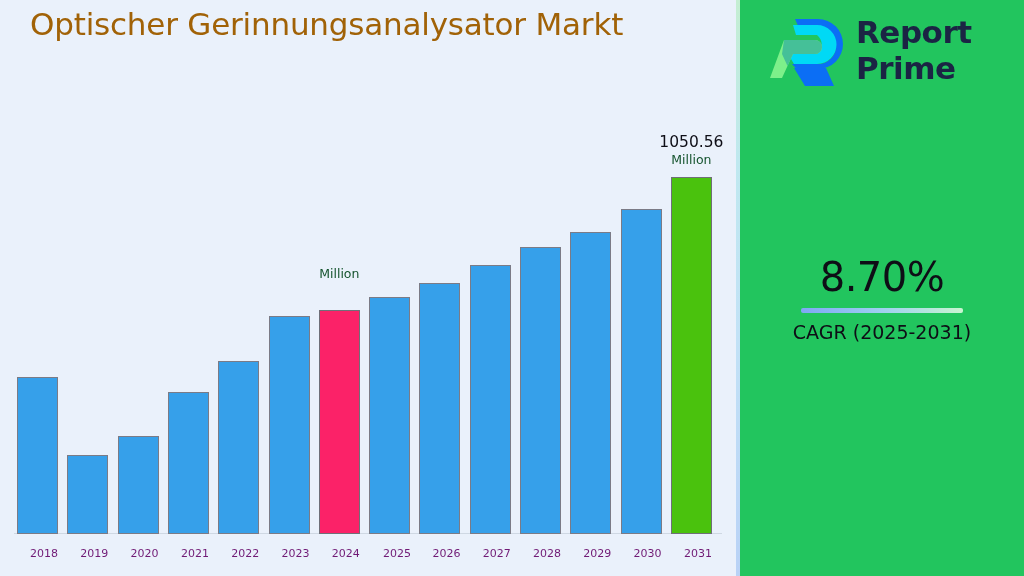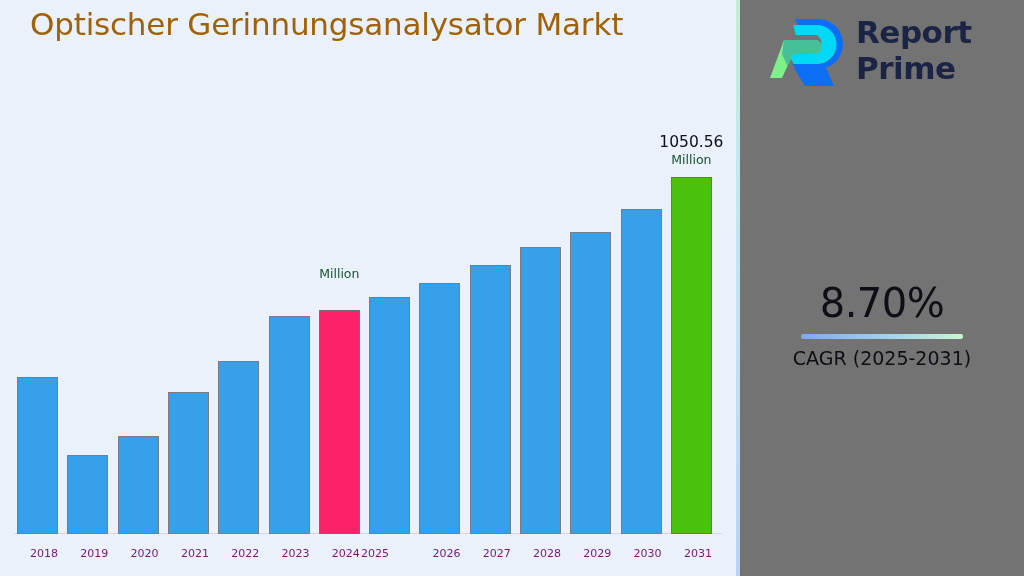--- a/index.html
+++ b/index.html
@@ -117,21 +117,21 @@
     background: linear-gradient(to bottom, #c4eed2 0%, #bfe8ef 28%, #c2e2f6 58%, #b9d2f6 100%);
   }
 
   
   #side-panel {
     position: absolute;
     left: 740px;
     top: 0;
     width: 284px;
     height: 576px;
-    background: #737373;
+    background: #22c55e;
   }
 
   #logo {
     position: absolute;
     left: 28px;
     top: 12px;
     width: 240px;
     height: 84px;
   }
   #logo-mark {
@@ -153,21 +153,20 @@
     letter-spacing: -0.5px;
   }
   #logo-text span { display: block; }
 
   #cagr-block {
     position: absolute;
     left: 0;
     top: 252px;
     width: 284px;
     text-align: center;
-    margin-top: 26px;
   }
   #cagr-value {
     font-size: 40px;
     line-height: 50px;
     color: #0e0e16;
     letter-spacing: -0.5px;
   }
   #cagr-rule {
     width: 162px;
     height: 5px;
@@ -217,21 +216,21 @@
           <div class="bar" style="height: 218px; width: 41px;"></div>
         </div>
         <div class="tick-label" style="left: 261.5px;">2023</div>
         <div class="bar-slot" style="left: 318.8px; bottom: 42px; height: 224px;">
           <div class="bar pink" style="height: 224px; width: 41px;"></div>
         </div>
         <div class="tick-label" style="left: 311.8px;">2024</div>
         <div class="bar-slot" style="left: 369.1px; bottom: 42px; height: 237px;">
           <div class="bar" style="height: 237px; width: 41px;"></div>
         </div>
-        <div class="tick-label" style="left: 341px; margin-top: 12px;">2025</div>
+        <div class="tick-label" style="left: 363px; margin-top: 12px;">2025</div>
         <div class="bar-slot" style="left: 419.4px; bottom: 42px; height: 251px;">
           <div class="bar" style="height: 251px; width: 41px;"></div>
         </div>
         <div class="tick-label" style="left: 412.4px;">2026</div>
         <div class="bar-slot" style="left: 469.7px; bottom: 42px; height: 269px;">
           <div class="bar" style="height: 269px; width: 41px;"></div>
         </div>
         <div class="tick-label" style="left: 462.7px;">2027</div>
         <div class="bar-slot" style="left: 520px; bottom: 42px; height: 287px;">
           <div class="bar" style="height: 287px; width: 41px;"></div>

